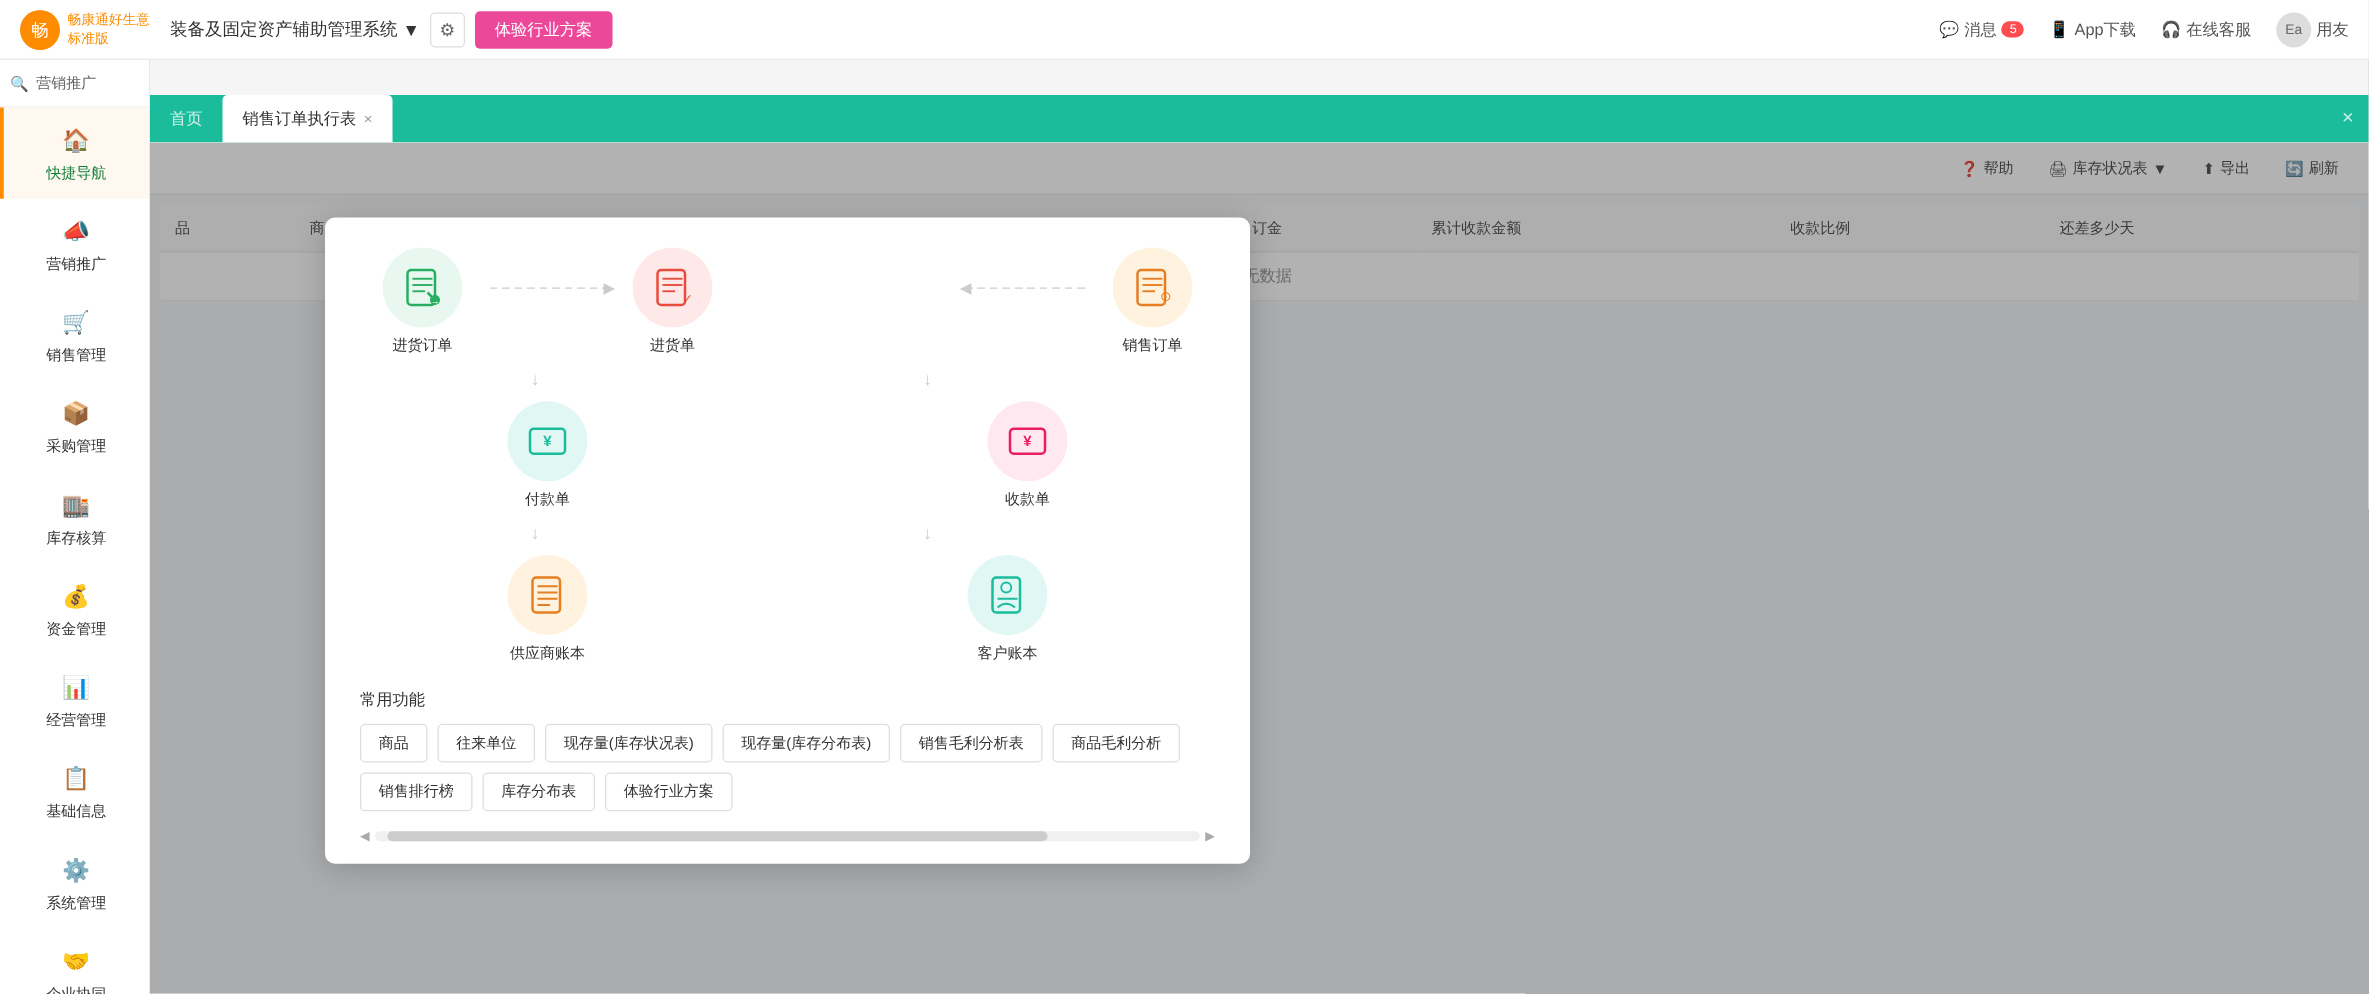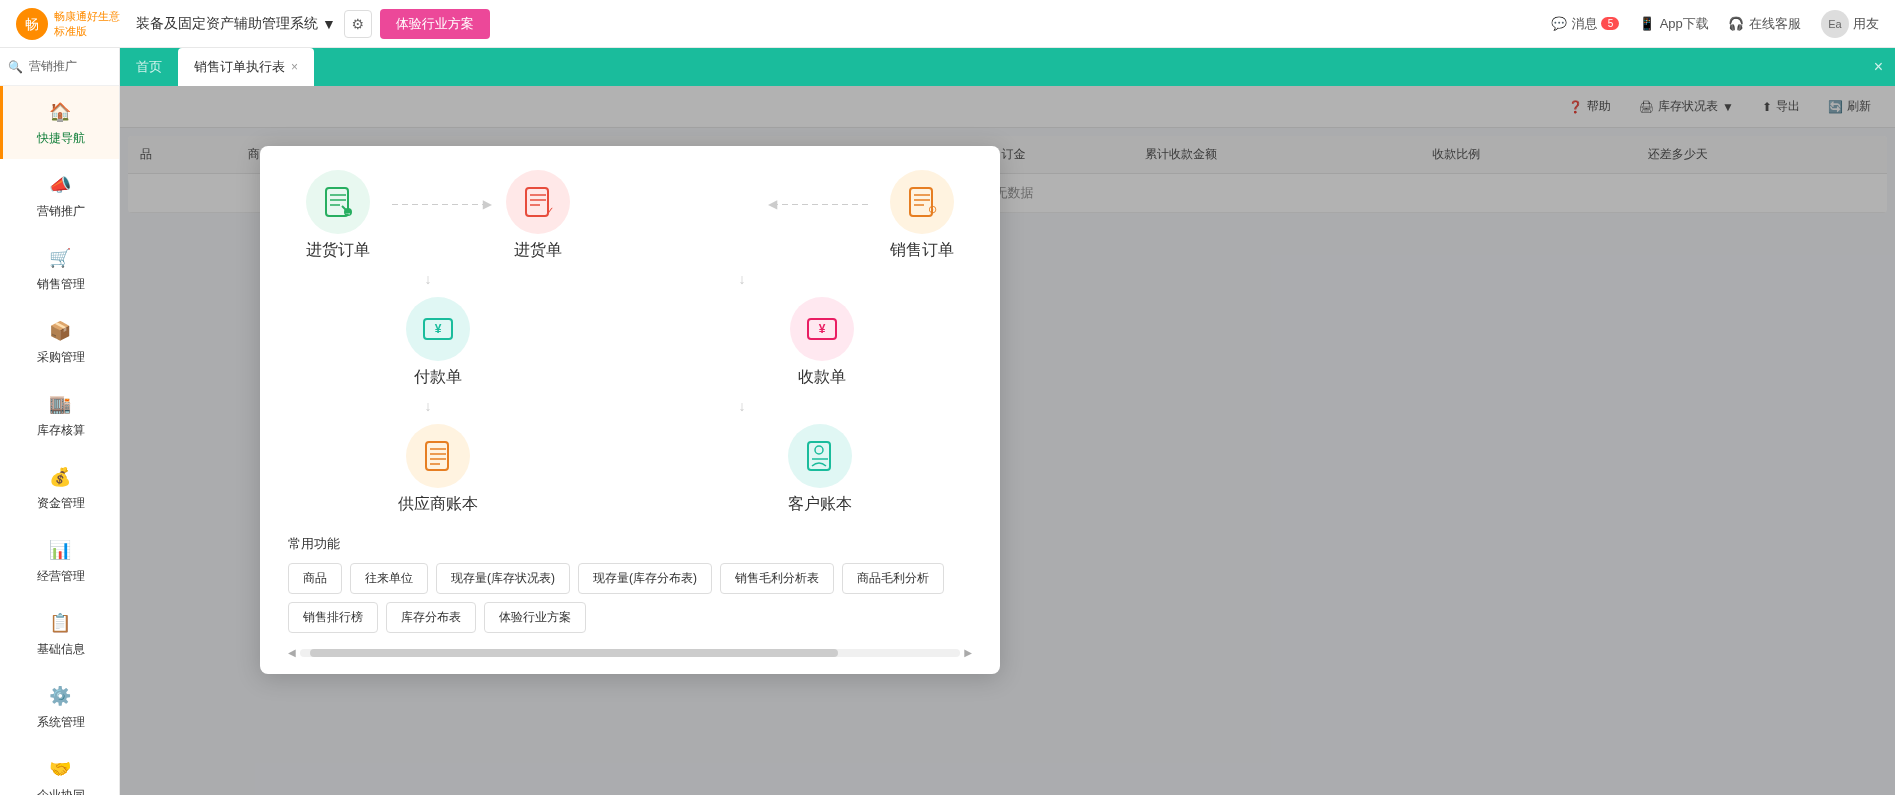--- a/index.html
+++ b/index.html
@@ -145,20 +145,21 @@
     }
     .sidebar-item-label { font-size: 12px; color: #333; text-align: center; }
     .sidebar-item.active .sidebar-item-label { color: #15803d; }
 
     
     .content-area {
       flex: 1;
       display: flex;
       flex-direction: column;
       overflow: hidden;
+      margin-top: 28px;
     }
 
     
     .tab-bar {
       background: #1abc9c;
       display: flex;
       align-items: center;
       height: 38px;
       padding: 0 0;
     }
@@ -341,21 +342,21 @@
       align-items: center;
       min-width: 100px;
     }
     .flow-circle {
       width: 64px; height: 64px;
       border-radius: 50%;
       display: flex; align-items: center; justify-content: center;
       font-size: 28px;
       margin-bottom: 6px;
     }
-    .flow-label { font-size: 16px; color: #333; }
+    .flow-label { font-size: 12px; color: #333; }
     .flow-arrow-h {
       flex: 1;
       display: flex;
       align-items: center;
       padding: 0 4px;
       margin-bottom: 22px;
     }
     .arrow-line {
       flex: 1;
       height: 1px;
@@ -687,21 +688,21 @@
 
             <div style="display:flex; padding: 4px 0;">
               <div style="min-width:100px;"></div>
               <div class="flow-arrow-down" style="min-width:80px; display:flex; justify-content:center;">↓</div>
               <div style="flex:2"></div>
               <div class="flow-arrow-down" style="min-width:100px; display:flex; justify-content:center;">↓</div>
               <div style="min-width:80px;"></div>
               <div style="min-width:100px;"></div>
             </div>
 
-            <div class="flow-row" style="padding-left: 100px; gap: 2px;">
+            <div class="flow-row" style="padding-left: 100px; gap: 16px;">
               <div class="flow-node">
                 <div class="flow-circle circle-orange">
                   <svg width="36" height="36" viewBox="0 0 36 36">
                     <rect x="6" y="4" width="22" height="28" rx="3" fill="none" stroke="#e67e22" stroke-width="2"></rect>
                     <line x1="10" y1="11" x2="26" y2="11" stroke="#e67e22" stroke-width="1.5"></line>
                     <line x1="10" y1="16" x2="26" y2="16" stroke="#e67e22" stroke-width="1.5"></line>
                     <line x1="10" y1="21" x2="26" y2="21" stroke="#e67e22" stroke-width="1.5"></line>
                     <line x1="10" y1="26" x2="20" y2="26" stroke="#e67e22" stroke-width="1.5"></line>
                   </svg>
                 </div>

